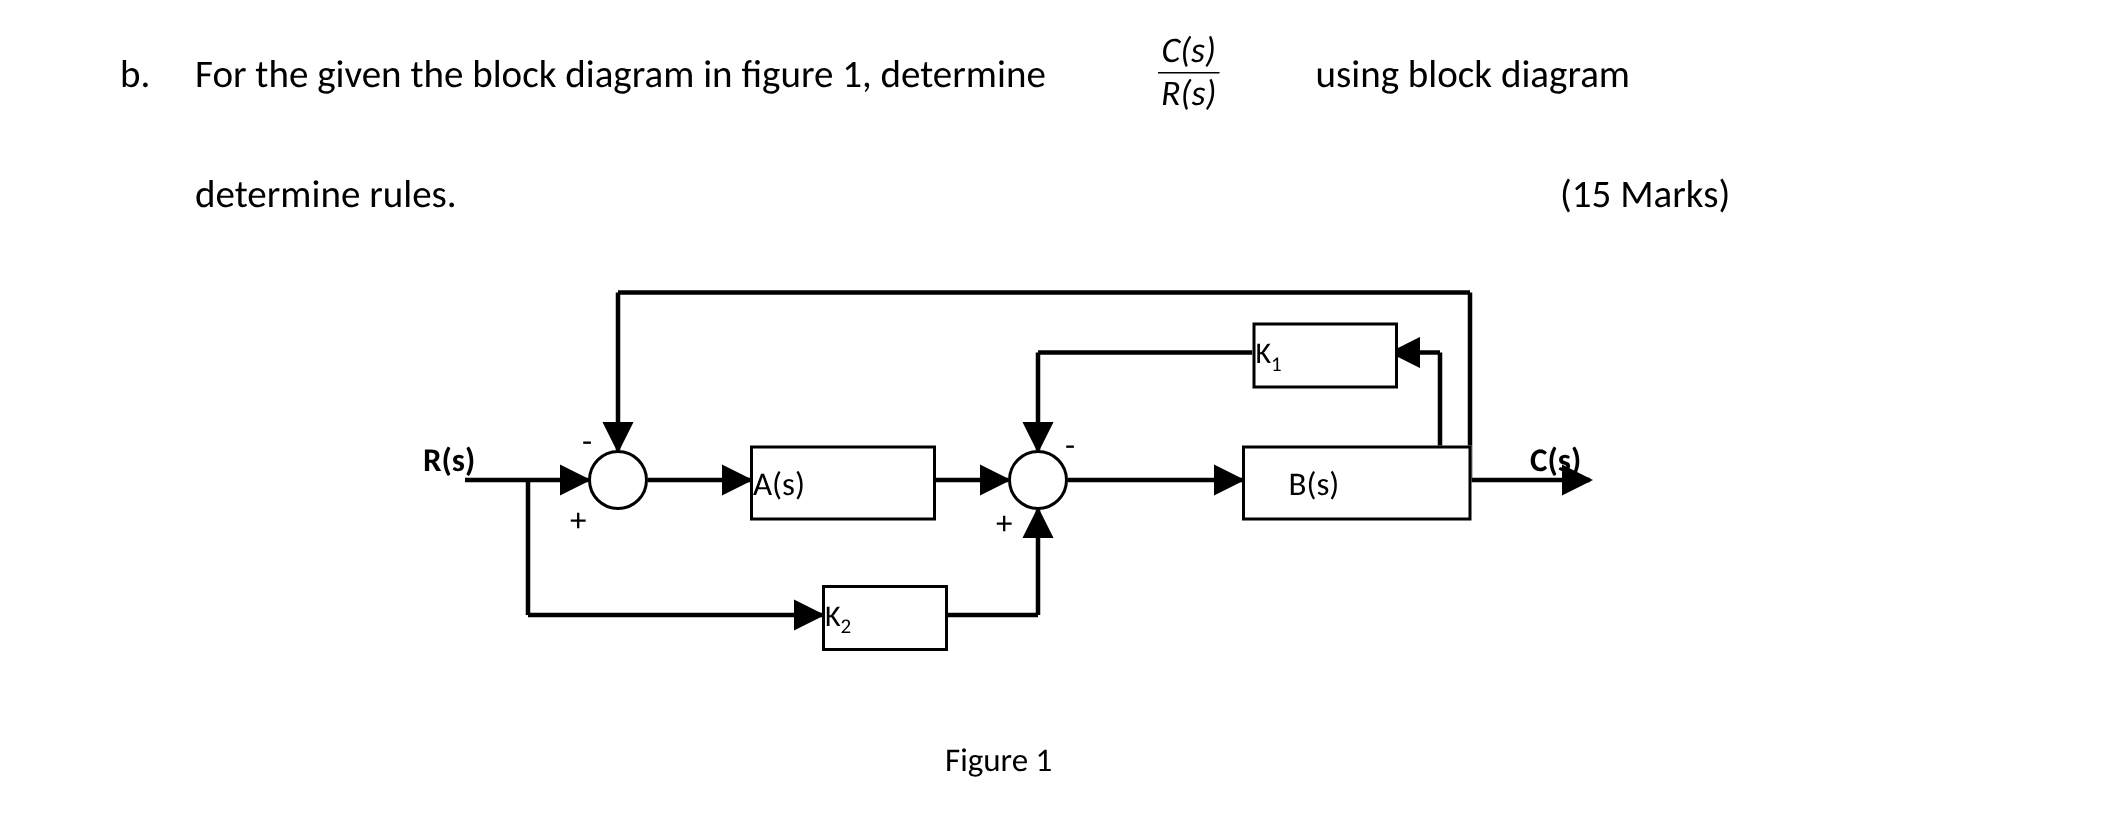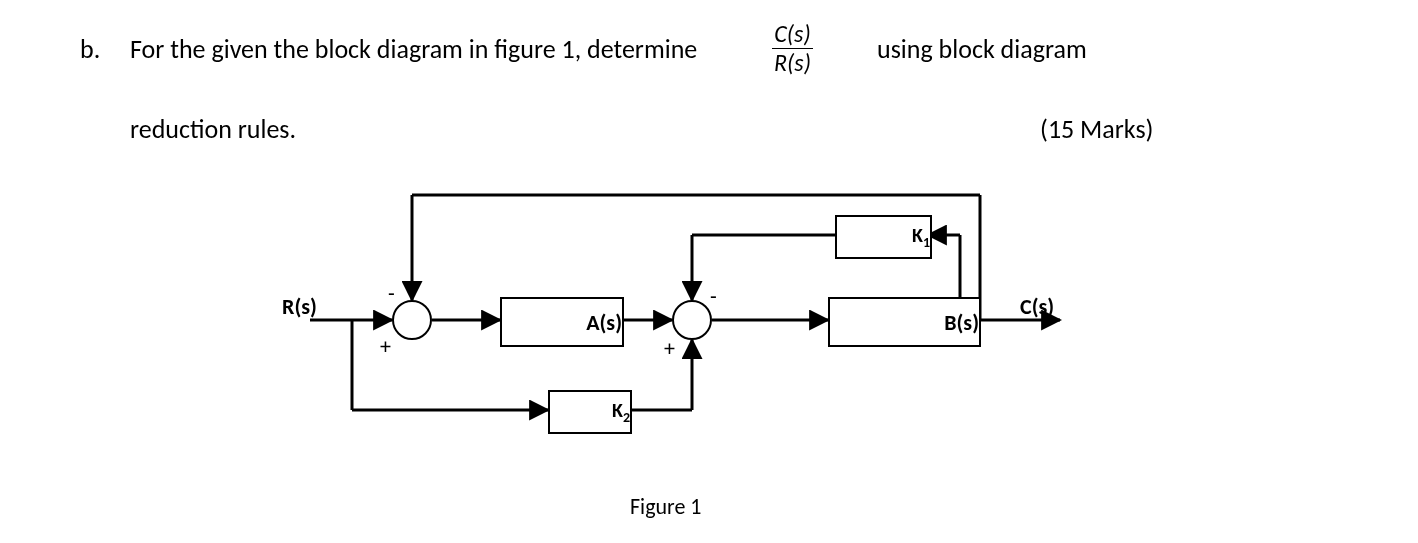--- a/index.html
+++ b/index.html
@@ -44,22 +44,22 @@
     height: 300px;
   }
   .diagram svg { position: absolute; left: 0; top: 0; }
 
   .block {
     position: absolute;
     background: #fff;
     border: 2.5px solid #000;
     display: flex;
     align-items: center;
-    justify-content: flex-end;
-    font-weight: 700;
+    justify-content: flex-start;
+    font-weight: 400;
     font-size: 22px;
   }
   .block.small { font-size: 20px; }
 
   .sum-circle {
     position: absolute;
     width: 36px;
     height: 36px;
     border: 2.5px solid #000;
     border-radius: 50%;
@@ -91,21 +91,21 @@
   <div class="text-line" style="left:80px; top:34px;">b.</div>
   <div class="text-line" style="left:130px; top:34px;">For the given the block diagram in figure 1, determine</div>
   <div class="text-line" style="left:768px; top:24px;">
     <span class="frac">
       <span class="num">C(s)</span>
       <span class="den">R(s)</span>
     </span>
   </div>
   <div class="text-line" style="left:836px; top:34px;margin-left:41px;">using block diagram</div>
 
-  <div class="text-line" style="left:130px; top:114px;">reduction rules.</div>
+  <div class="text-line" style="left:130px; top:114px;">determine rules.</div>
   <div class="text-line bold" style="left:1040px; top:114px;">(15 Marks)</div>
 
   <div class="diagram">
 
     <svg width="860" height="320">
       <defs>
         <marker id="arrow" viewBox="0 0 10 10" refX="9" refY="5" markerWidth="7" markerHeight="7" orient="auto-start-reverse">
           <path d="M 0 0 L 10 5 L 0 10 z" fill="#000"></path>
         </marker>
       </defs>

